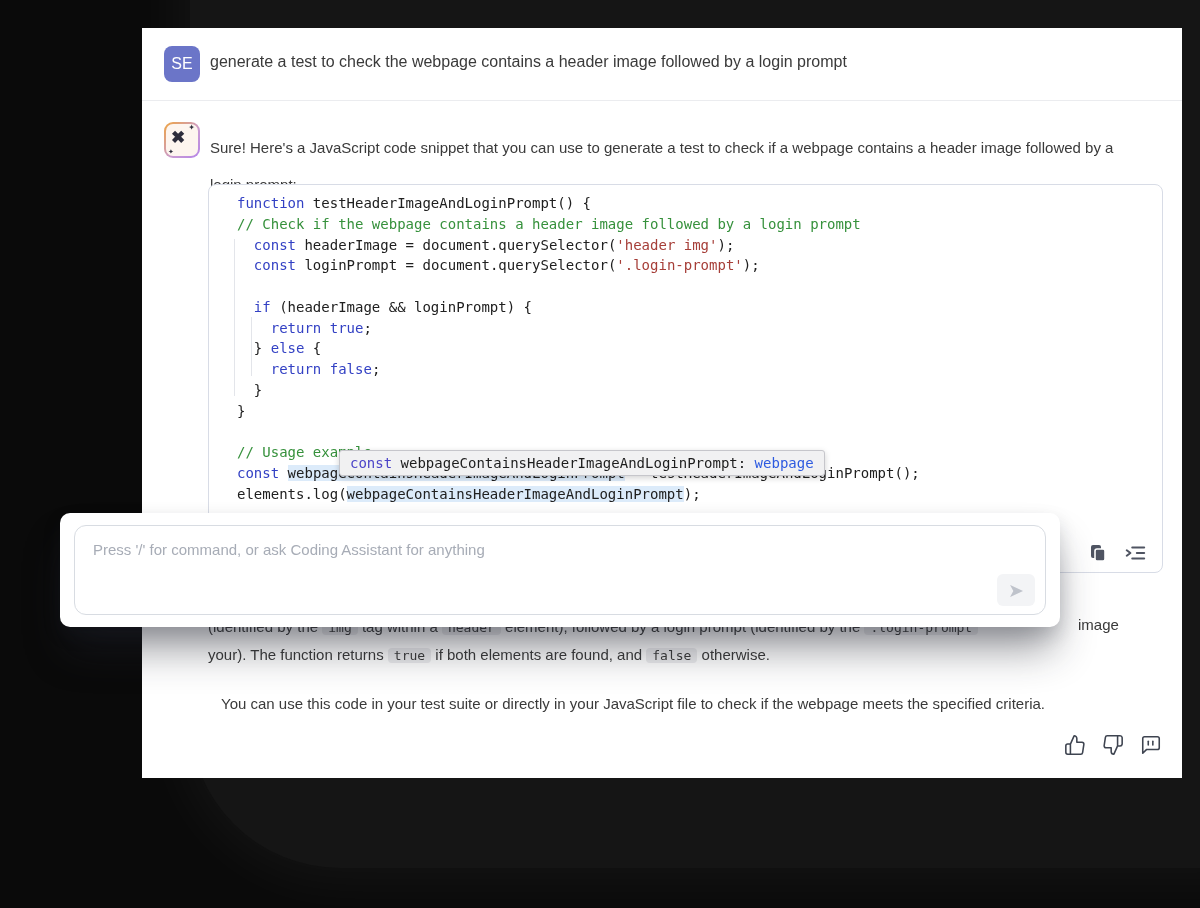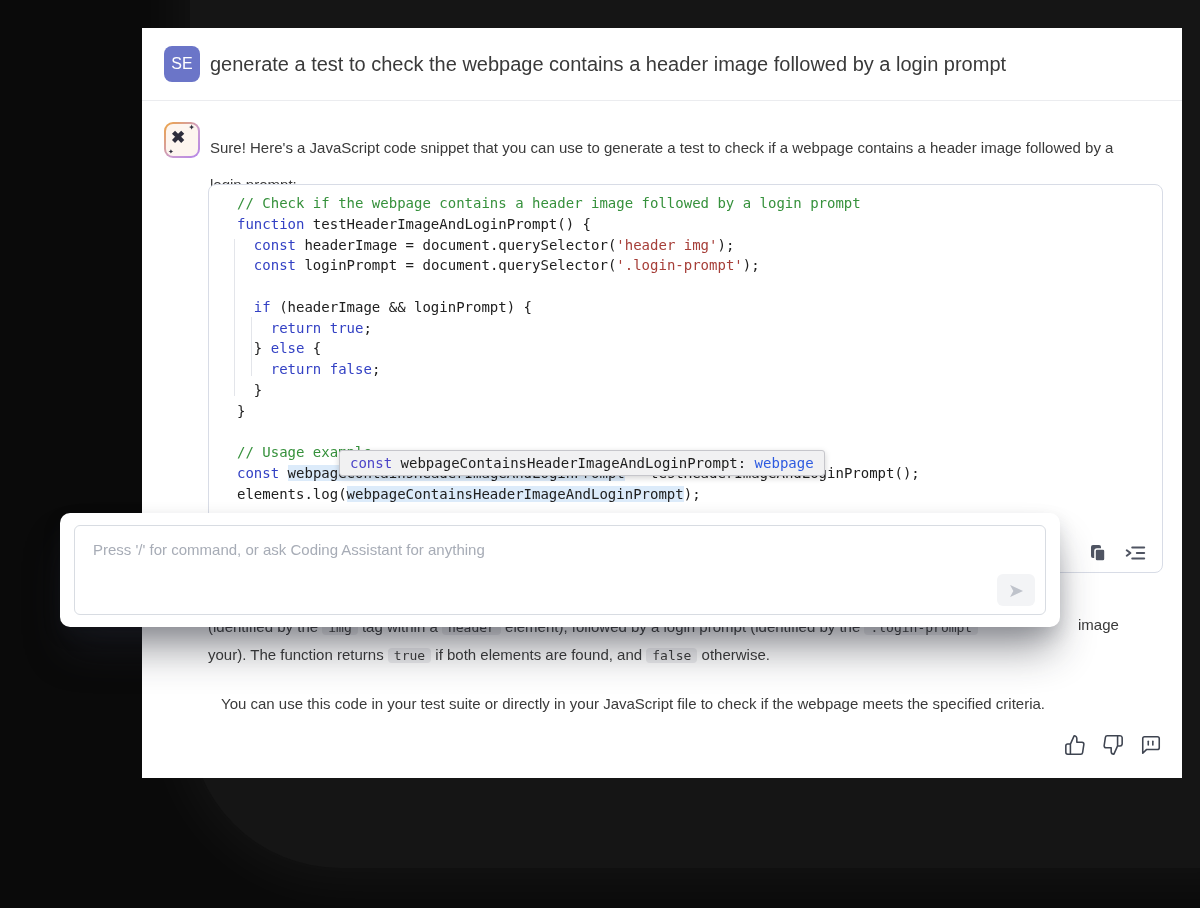--- a/index.html
+++ b/index.html
@@ -12,21 +12,21 @@
     box-shadow:0 0 55px 14px rgba(255,255,255,0.045); }
 
   .panel { position:absolute; left:142px; top:28px; width:1040px; height:750px;
     background:#ffffff; z-index:1; }
 
   
   .avatar-user { position:absolute; left:22px; top:18px; width:36px; height:36px;
     background:#6b75c8; border-radius:8px; color:#fff; font-size:16px;
     display:flex; align-items:center; justify-content:center; }
   .user-text { position:absolute; left:68px; top:25px; width:940px;
-    color:#3a3a3a; font-size:20px; }
+    color:#3a3a3a; font-size:16px; }
   .divider { position:absolute; left:0; top:72px; width:1040px; height:1px; background:#ebecef; }
 
   
   .avatar-ai { position:absolute; left:22px; top:94px; width:36px; height:36px;
     border-radius:9px; padding:2px;
     background:linear-gradient(135deg,#efa43f 0%,#e08a64 40%,#b talking 0%, #b584e8 100%);
     background:linear-gradient(135deg,#efa43f 0%,#c99bd4 60%,#b584e8 100%); }
   .avatar-ai-inner { width:100%; height:100%; border-radius:7px; background:#fdf5ef;
     position:relative; }
   .ai-x { position:absolute; left:5px; top:3px; font-size:17px; color:#2d2d3c; font-weight:bold; }
@@ -74,21 +74,21 @@
     font-family:"DejaVu Sans Mono", monospace; font-size:13px; color:#3a3a3a; }
 
   .feedback-row { position:absolute; right:20px; top:706px; display:flex; gap:16px; }
   .feedback-row svg { display:block; cursor:pointer; }
 
   
   .input-card { position:absolute; left:60px; top:513px; width:1000px; height:114px;
     background:#ffffff; border-radius:10px; z-index:30;
     box-shadow:0 28px 40px -6px rgba(30,34,44,0.45), 0 8px 18px rgba(30,34,44,0.15); }
   .input-field { position:absolute; left:14px; top:12px; right:14px; bottom:12px;
-    border:1px solid #d8dce2; border-radius:6px; background:#fff; }
+    border:1px solid #d8dce2; border-radius:12px; background:#fff; }
   .input-field textarea { position:absolute; left:0; top:0; width:100%; height:100%;
     border:none; outline:none; resize:none; background:transparent;
     padding:15px 60px 15px 18px; font-family:"Liberation Sans", sans-serif;
     font-size:15px; color:#3a3a3a; }
   .input-field textarea::placeholder { color:#a7acb6; opacity:1; }
   .send-btn { position:absolute; right:10px; bottom:8px; width:38px; height:32px;
     background:#f3f4f6; border-radius:6px; border:none; cursor:pointer;
     color:#bfc3cb; font-size:19px; line-height:32px; text-align:center;
     font-family:"DejaVu Sans", sans-serif; }
 </style>
@@ -110,22 +110,22 @@
         <span class="ai-spark1">✦</span>
         <span class="ai-spark2">✦</span>
       </div>
     </div>
     <div class="intro">Sure! Here's a JavaScript code snippet that you can use to generate a test to check if a webpage contains a header image followed by a login prompt:</div>
 
     <div class="code-block">
       <div class="indent-guide guide-1"></div>
       <div class="indent-guide guide-2"></div>
       <div class="code-lines" id="code-lines">
+          <div class="code-line"><span class="seg-kw">function</span><span class="seg-pl"> testHeaderImageAndLoginPrompt() {</span></div>
           <div class="code-line"><span class="seg-cm">// Check if the webpage contains a header image followed by a login prompt</span></div>
-          <div class="code-line"><span class="seg-kw">function</span><span class="seg-pl"> testHeaderImageAndLoginPrompt() {</span></div>
           <div class="code-line"><span class="seg-pl">  </span><span class="seg-kw">const</span><span class="seg-pl"> headerImage = document.querySelector(</span><span class="seg-st">'header img'</span><span class="seg-pl">);</span></div>
           <div class="code-line"><span class="seg-pl">  </span><span class="seg-kw">const</span><span class="seg-pl"> loginPrompt = document.querySelector(</span><span class="seg-st">'.login-prompt'</span><span class="seg-pl">);</span></div>
           <div class="code-line">&nbsp;</div>
           <div class="code-line"><span class="seg-pl">  </span><span class="seg-kw">if</span><span class="seg-pl"> (headerImage &amp;&amp; loginPrompt) {</span></div>
           <div class="code-line"><span class="seg-pl">    </span><span class="seg-kw">return</span><span class="seg-pl"> </span><span class="seg-kw">true</span><span class="seg-pl">;</span></div>
           <div class="code-line"><span class="seg-pl">  } </span><span class="seg-kw">else</span><span class="seg-pl"> {</span></div>
           <div class="code-line"><span class="seg-pl">    </span><span class="seg-kw">return</span><span class="seg-pl"> </span><span class="seg-kw">false</span><span class="seg-pl">;</span></div>
           <div class="code-line"><span class="seg-pl">  }</span></div>
           <div class="code-line"><span class="seg-pl">}</span></div>
           <div class="code-line">&nbsp;</div>

